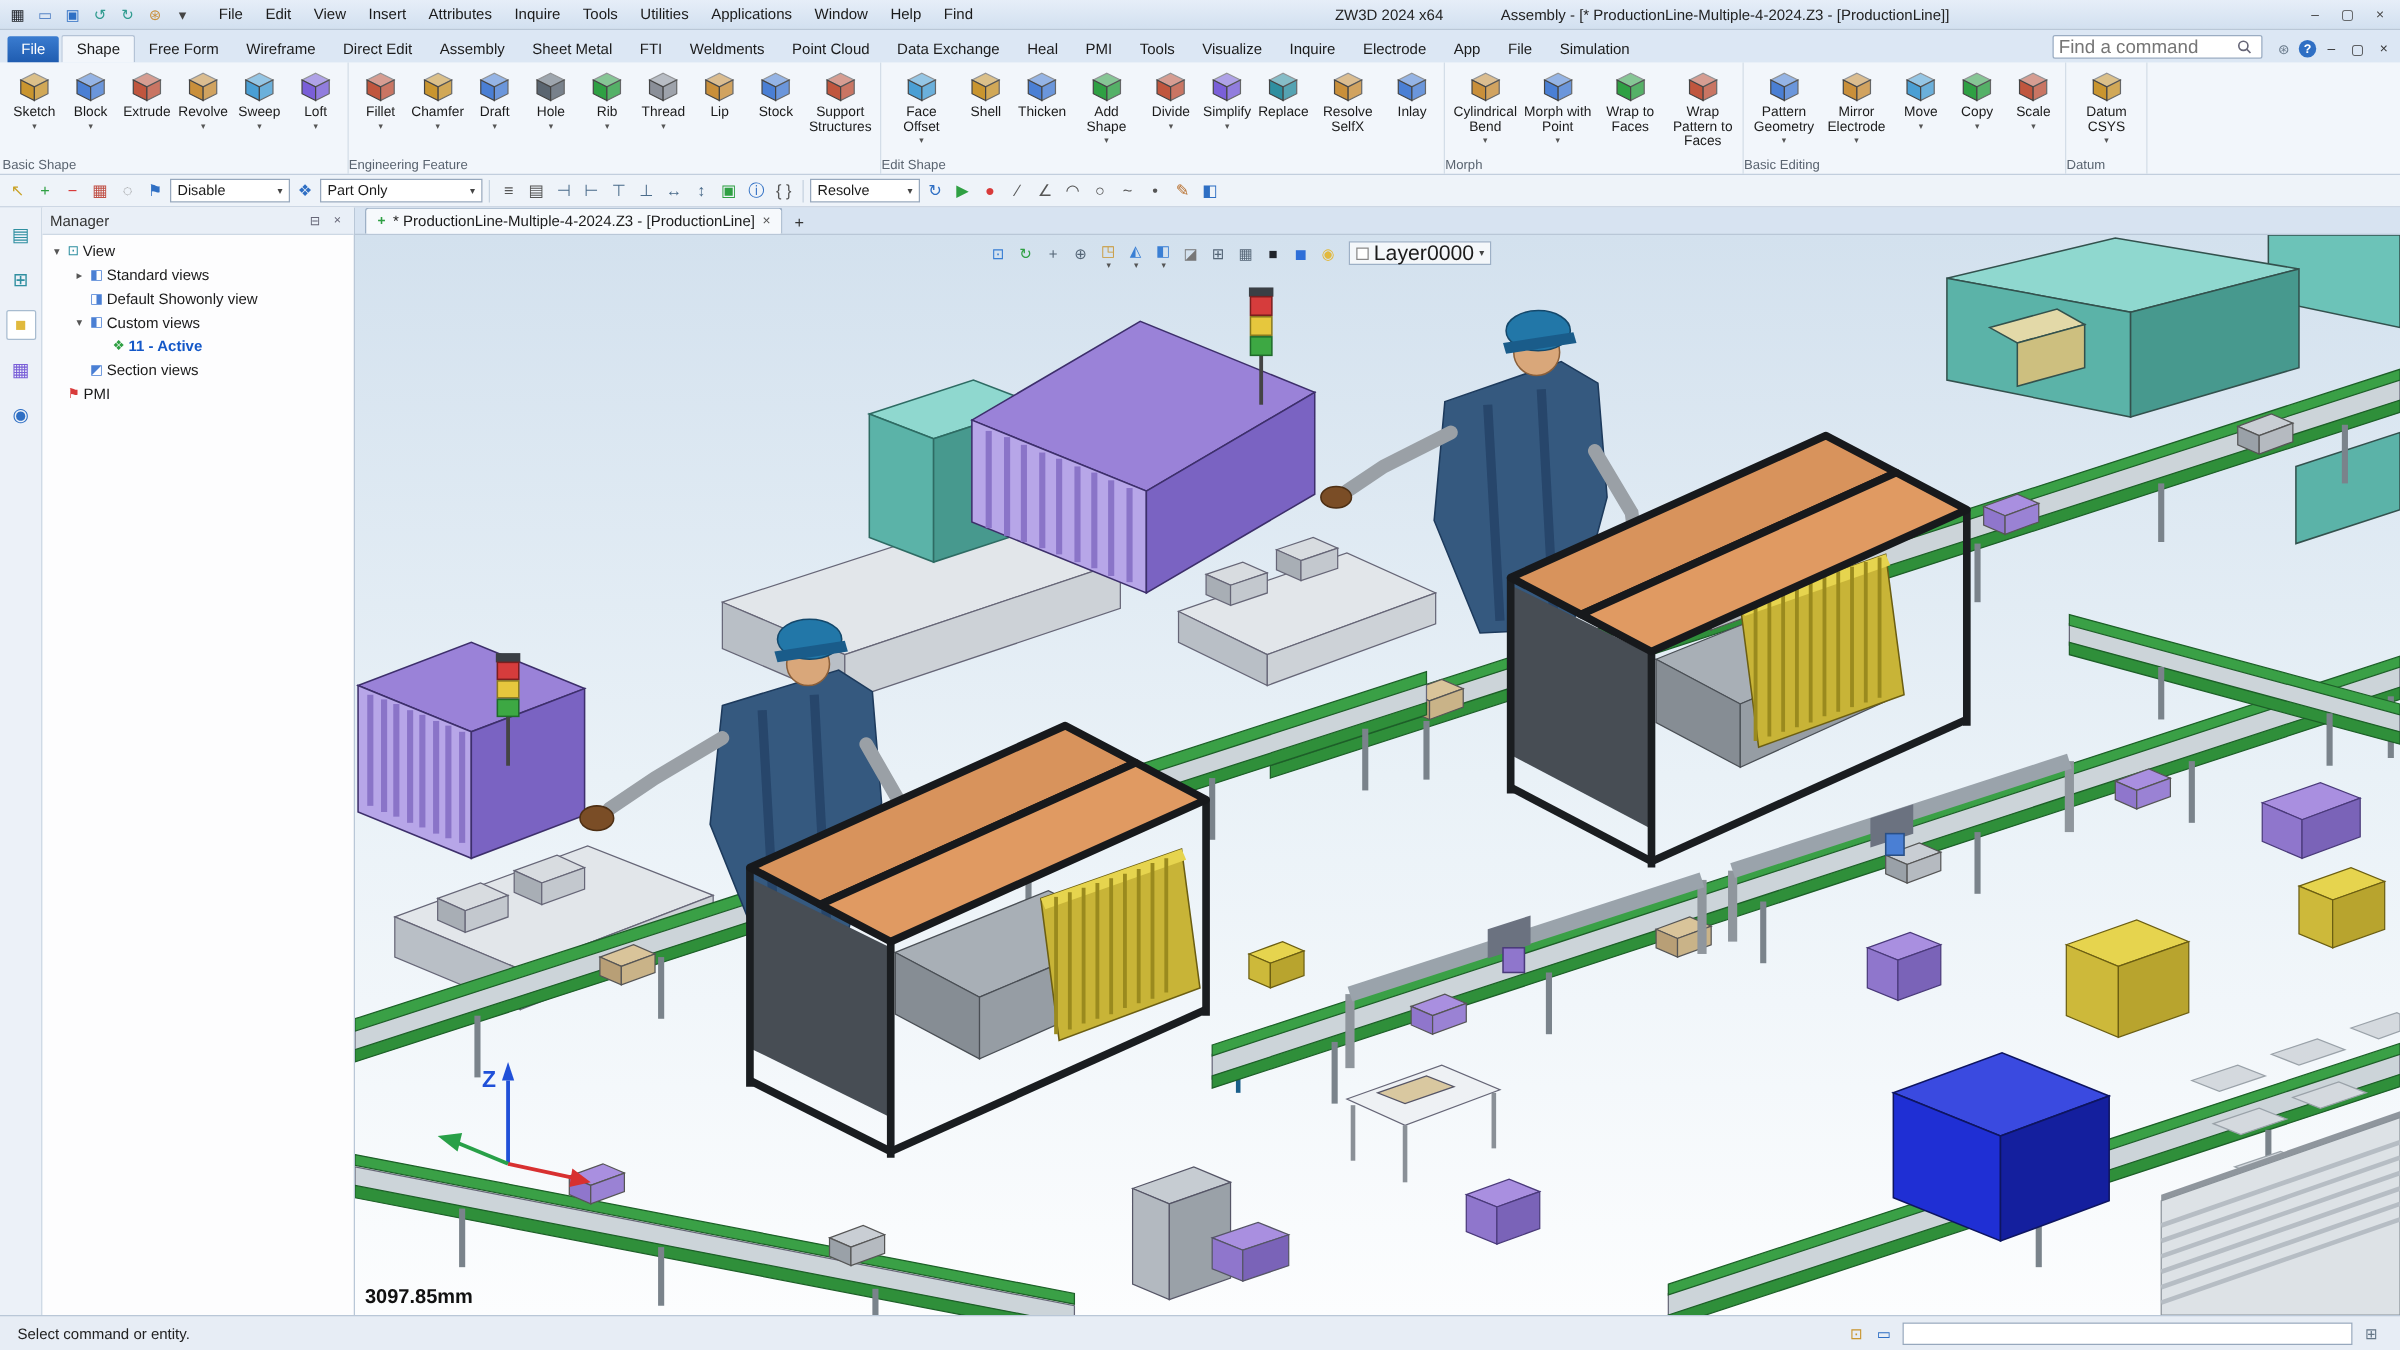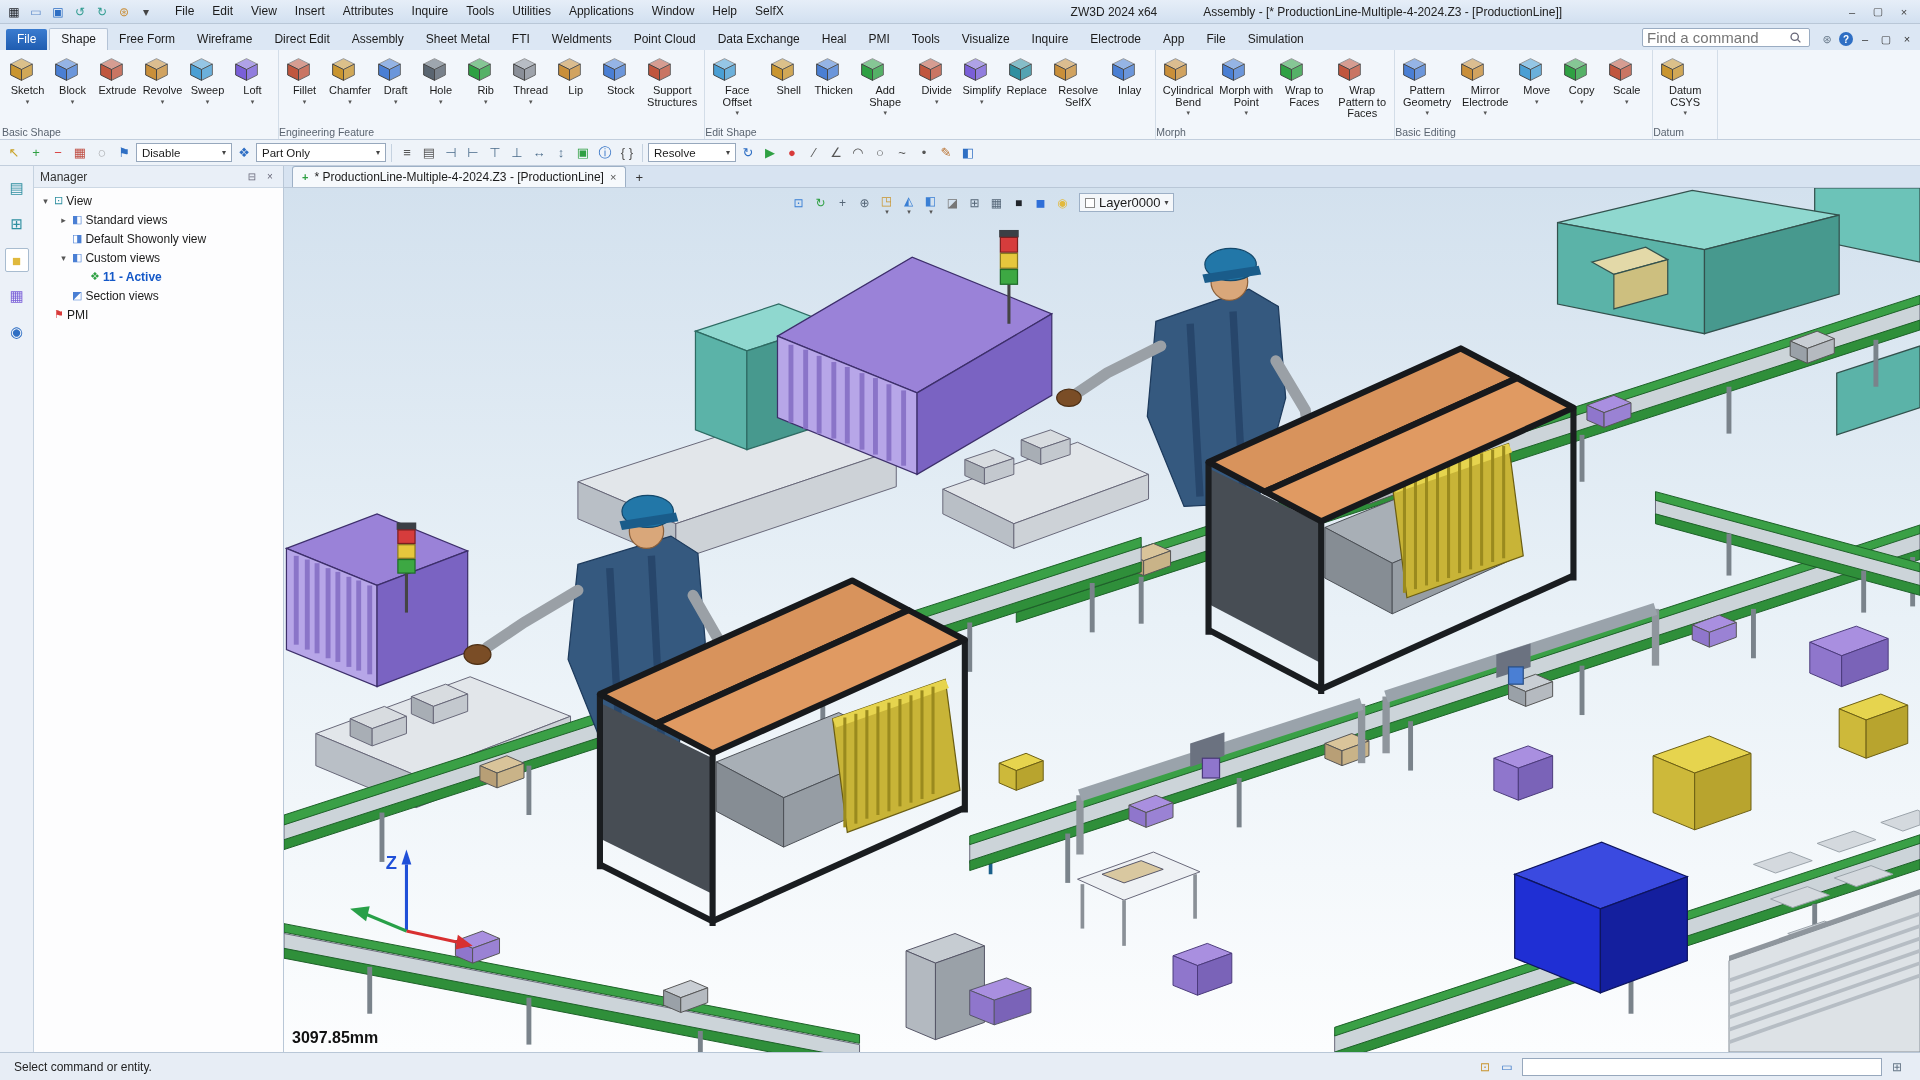--- a/index.html
+++ b/index.html
@@ -33,21 +33,21 @@
   .tr-icons { display:flex; align-items:center; gap:3px; margin-bottom:3px; }
   .tricn { width:18px; height:16px; display:grid; place-items:center; font-size:11px; }
   .tricn i { font-style:normal; color:var(--c,#445); }
   .tricn[data-kind="help"] { background:#2f6fc4; border-radius:50%; width:14px; height:14px; }
   .tricn[data-kind="help"] i { color:#fff; font-weight:bold; font-size:10px; }
 
   
   .ribbon { height:90px; background:#f2f6fb; border-bottom:1px solid #c2cedd; display:flex; padding-left:2px; }
   .rgroup { position:relative; border-right:1px solid #d3dde8; padding:3px 3px 13px 3px; }
   .rbtns { display:flex; align-items:flex-start; height:100%; }
-  .rbtn { display:flex; flex-direction:column; min-width:45px; max-width:58px; padding:2px 2px 0; font-size:11px; line-height:11.5px; text-align:center; border-radius:2px; cursor:default; }
+  .rbtn { display:flex; flex-direction:column; align-items:center; min-width:45px; max-width:58px; padding:2px 2px 0; font-size:11px; line-height:11.5px; text-align:center; border-radius:2px; cursor:default; }
   .bicon { width:29px; height:29px; color:var(--c,#4a7fd4); flex:none; }
   .blabel { margin-top:1px; }
   .rbtn[data-caret="true"]::after { content:"▾"; font-size:7px; color:#555; line-height:8px; margin-top:1px; }
   .rglabel { position:absolute; left:0; right:0; bottom:0; text-align:left; font-size:10.5px; color:#5a6470; padding-bottom:1px; white-space:nowrap; }
 
   
   .toolbar2 { height:26px; background:#eef3f9; border-bottom:1px solid #c2cedd; display:flex; align-items:center; gap:2px; padding:0 4px; }
   .ticn { width:20px; height:20px; display:grid; place-items:center; font-size:13px; cursor:default; }
   .ticn i { font-style:normal; color:var(--c,#556); }
   .tdiv { width:1px; height:18px; background:#c5d2e0; margin:0 3px; }
@@ -85,21 +85,21 @@
   .dtclose { font-style:normal; color:#555; font-size:11px; cursor:default; }
   .newtab { width:16px; height:16px; display:grid; place-items:center; font-size:13px; color:#333; margin-bottom:2px; cursor:default; }
 
   .canvas { flex:1; position:relative; overflow:hidden; background:#e9f1f7; }
   .scene { position:absolute; inset:0; width:100%; height:100%; }
   .vprow { position:absolute; top:5px; left:505px; display:flex; align-items:center; gap:3px; }
   .vptools { display:flex; align-items:center; gap:3px; }
   .vpicn { width:19px; height:18px; display:grid; place-items:center; font-size:12px; background:transparent; }
   .vpicn i { font-style:normal; color:var(--c,#556); }
   .vpicn[data-caret="true"]::after { content:"▾"; font-size:7px; color:#555; margin-left:1px; }
-  .layerbox { display:flex; align-items:center; gap:4px; background:#f4f7fa; border:1px solid #9db0c6; height:19px; padding:0 5px; font-size:13px; margin-left:4px; }
+  .layerbox { display:flex; align-items:center; gap:4px; background:#f4f7fa; border:1px solid #9db0c6; height:19px; padding:0 5px; font-size:17px; margin-left:4px; }
   .layerbox::after { content:"▾"; font-size:8px; color:#444; }
   .lsw { width:10px; height:10px; background:#fff; border:1px solid #888; }
   .measure { position:absolute; left:8px; bottom:5px; font-size:16px; font-weight:bold; color:#111; }
 
   
   .statusbar { height:28px; background:#e7edf5; border-top:1px solid #b9c7d7; display:flex; align-items:center; padding:0 14px; gap:6px; }
   .status-msg { color:#222; }
   .sicn { width:18px; height:18px; display:grid; place-items:center; font-size:12px; }
   .sicn i { font-style:normal; color:var(--c,#556); }
   .cmdinput { width:360px; height:18px; background:#fff; border:1px solid #97a8bd; outline:none; font-family:"Liberation Sans",sans-serif; }
@@ -150,21 +150,21 @@
         <span class="menu-item">Edit</span>
         <span class="menu-item">View</span>
         <span class="menu-item">Insert</span>
         <span class="menu-item">Attributes</span>
         <span class="menu-item">Inquire</span>
         <span class="menu-item">Tools</span>
         <span class="menu-item">Utilities</span>
         <span class="menu-item">Applications</span>
         <span class="menu-item">Window</span>
         <span class="menu-item">Help</span>
-        <span class="menu-item">SelfX</span>
+        <span class="menu-item">Find</span>
       </div>
     <div class="sp"></div>
     <span class="appname">ZW3D 2024  x64</span>
     <span class="doctitle">Assembly - [* ProductionLine-Multiple-4-2024.Z3 - [ProductionLine]]</span>
     <div class="sp"></div>
     <div class="winctl">
 
     <span class="wbtn">
           <i>–</i>
         </span>

